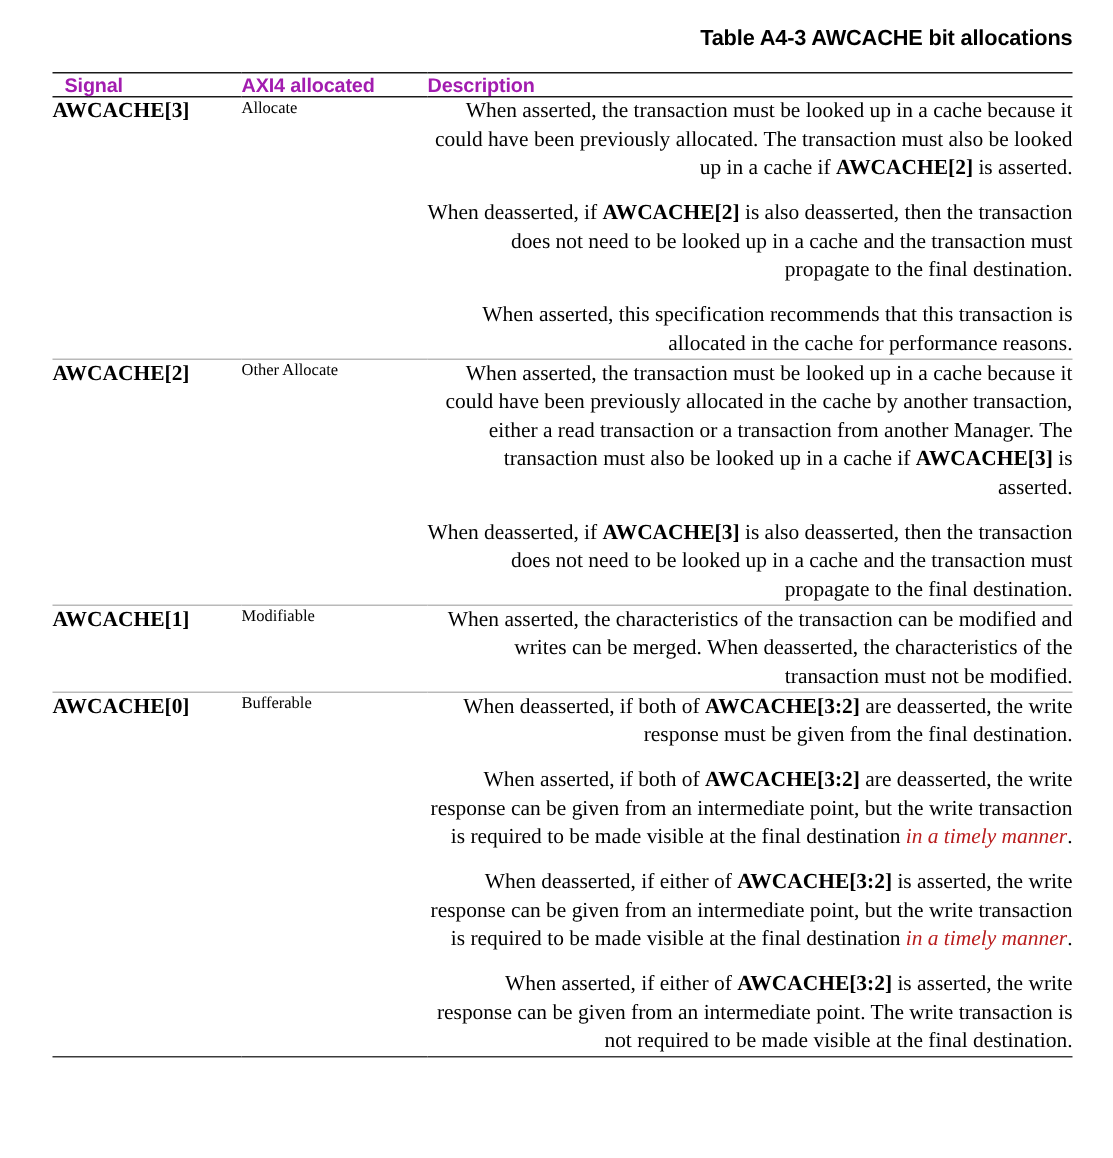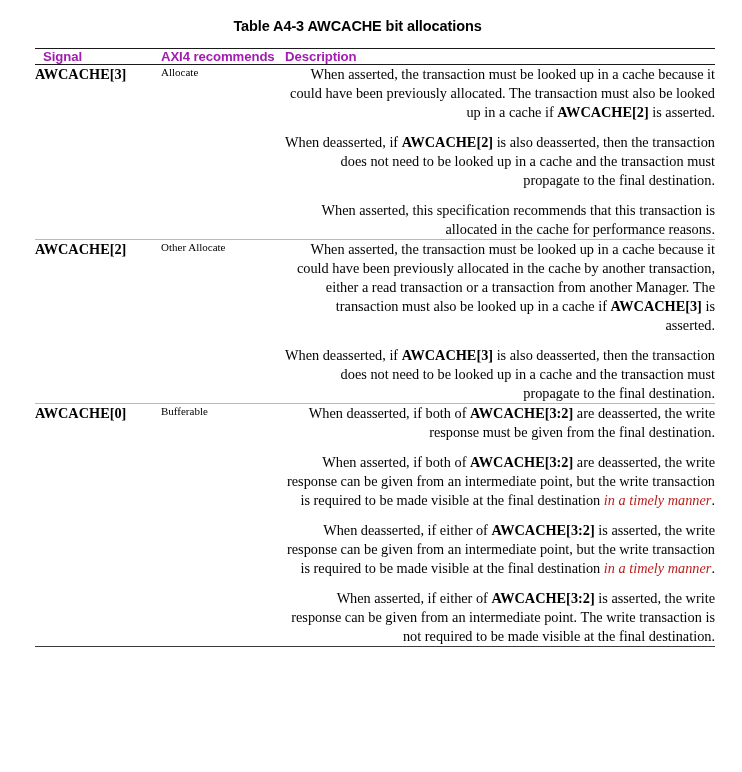--- a/index.html
+++ b/index.html
@@ -22,21 +22,21 @@
     height: 772px;
     padding: 0;
   }
 
   
   .table-caption {
     font-family: "Liberation Sans", "DejaVu Sans", sans-serif;
     font-weight: bold;
     font-size: 14.5px;
     letter-spacing: -0.1px;
-    text-align: center;
+    text-align: right;
     padding: 0 27px 0 0;
     margin: 18px 0 0 0;
     line-height: 1.2;
     color: #000;
   }
 
   
   .tbl-wrap {
     margin: 13px 27px 0 35px;
   }
@@ -122,21 +122,21 @@
   <div class="tbl-wrap">
     <table class="spec">
       <colgroup>
         <col class="c-signal">
         <col class="c-def">
         <col class="c-desc">
       </colgroup>
       <thead>
         <tr>
           <th class="p-first">Signal</th>
-          <th>AXI4 recommends</th>
+          <th>AXI4 allocated</th>
           <th>Description</th>
         </tr>
       </thead>
       <tbody id="tbody">
           <tr>
             <td class="signal">AWCACHE[3]</td>
             <td class="definition">Allocate</td>
             <td class="description">
               <p><span>When asserted, the transaction must be looked up in a cache because it could have been previously allocated. The transaction must also be looked up in a cache if </span><b class="sig">AWCACHE[2]</b><span> is asserted.</span></p>
               <p><span>When deasserted, if </span><b class="sig">AWCACHE[2]</b><span> is also deasserted, then the transaction does not need to be looked up in a cache and the transaction must propagate to the final destination.</span></p>
@@ -144,20 +144,27 @@
             </td>
           </tr>
           <tr>
             <td class="signal">AWCACHE[2]</td>
             <td class="definition">Other Allocate</td>
             <td class="description">
               <p><span>When asserted, the transaction must be looked up in a cache because it could have been previously allocated in the cache by another transaction, either a read transaction or a transaction from another Manager. The transaction must also be looked up in a cache if </span><b class="sig">AWCACHE[3]</b><span> is asserted.</span></p>
               <p><span>When deasserted, if </span><b class="sig">AWCACHE[3]</b><span> is also deasserted, then the transaction does not need to be looked up in a cache and the transaction must propagate to the final destination.</span></p>
             </td>
           </tr>
+          <tr>
+            <td class="signal">AWCACHE[1]</td>
+            <td class="definition">Modifiable</td>
+            <td class="description">
+              <p><span>When asserted, the characteristics of the transaction can be modified and writes can be merged. When deasserted, the characteristics of the transaction must not be modified.</span></p>
+            </td>
+          </tr>
           <tr class="last-row">
             <td class="signal">AWCACHE[0]</td>
             <td class="definition">Bufferable</td>
             <td class="description">
               <p><span>When deasserted, if both of </span><b class="sig">AWCACHE[3:2]</b><span> are deasserted, the write response must be given from the final destination.</span></p>
               <p><span>When asserted, if both of </span><b class="sig">AWCACHE[3:2]</b><span> are deasserted, the write response can be given from an intermediate point, but the write transaction is required to be made visible at the final destination </span><a class="xref" href="#">in a timely manner</a><span>.</span></p>
               <p><span>When deasserted, if either of </span><b class="sig">AWCACHE[3:2]</b><span> is asserted, the write response can be given from an intermediate point, but the write transaction is required to be made visible at the final destination </span><a class="xref" href="#">in a timely manner</a><span>.</span></p>
               <p><span>When asserted, if either of </span><b class="sig">AWCACHE[3:2]</b><span> is asserted, the write response can be given from an intermediate point. The write transaction is not required to be made visible at the final destination.</span></p>
             </td>
           </tr>

